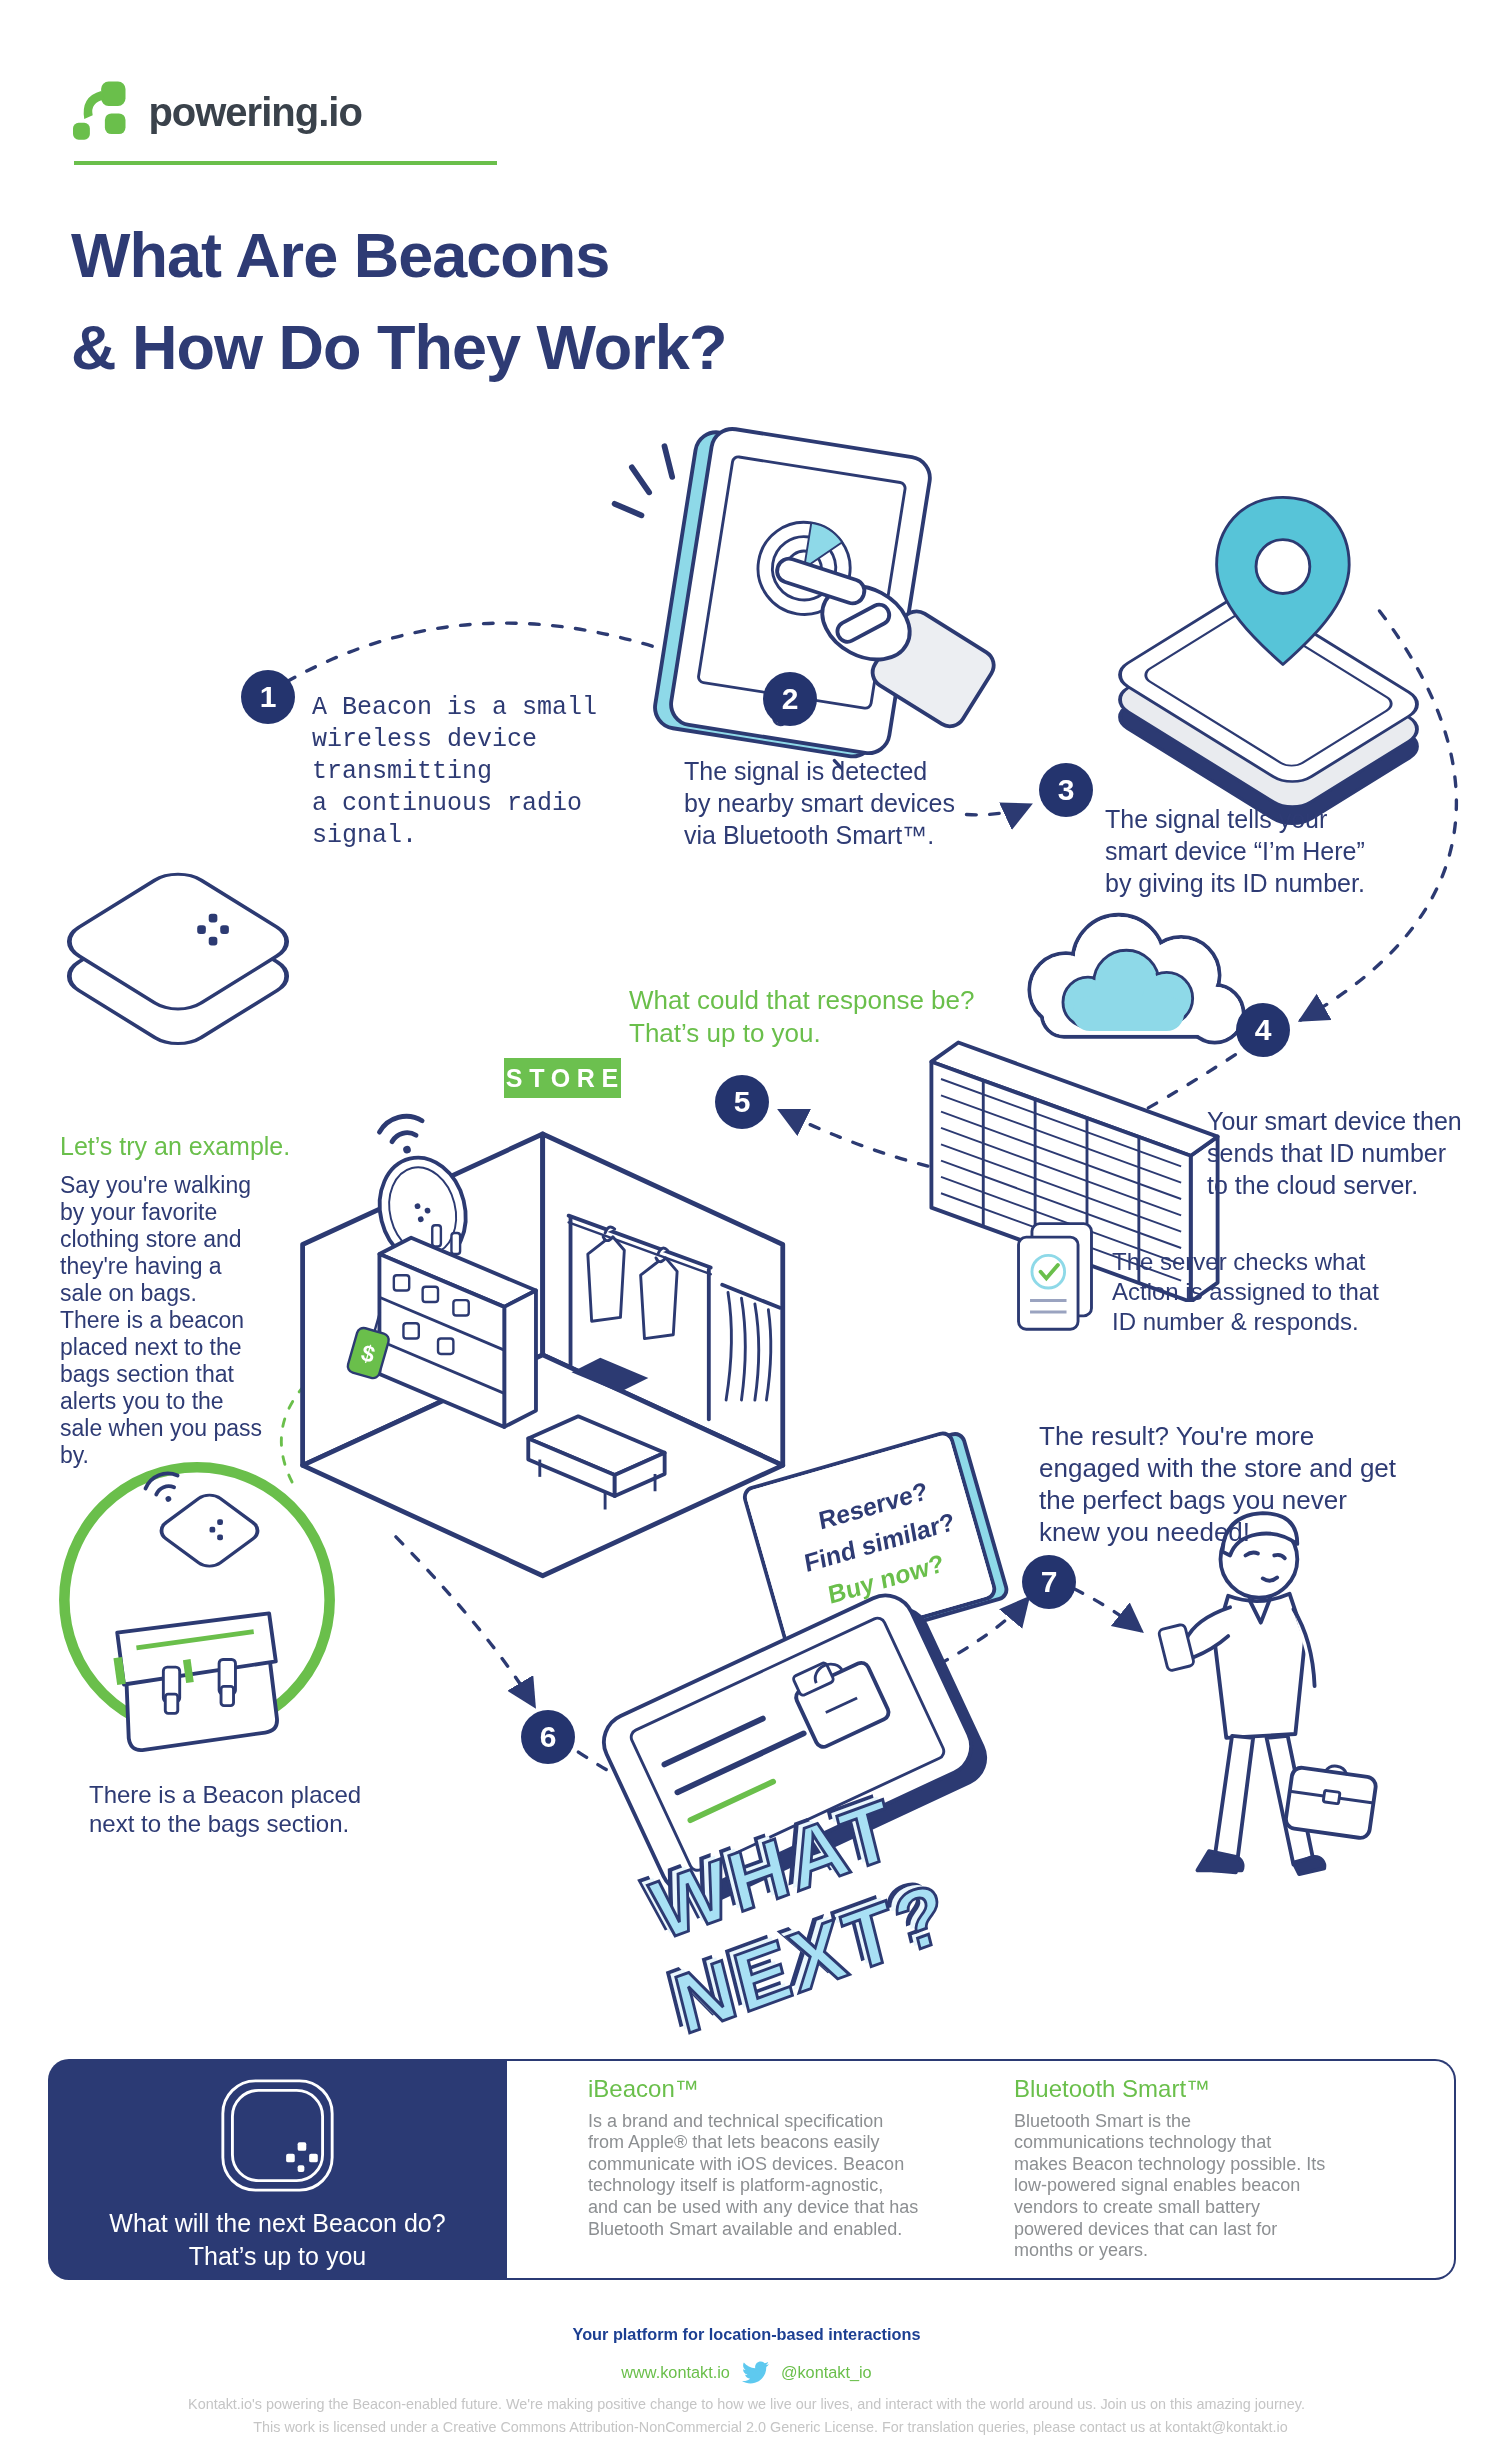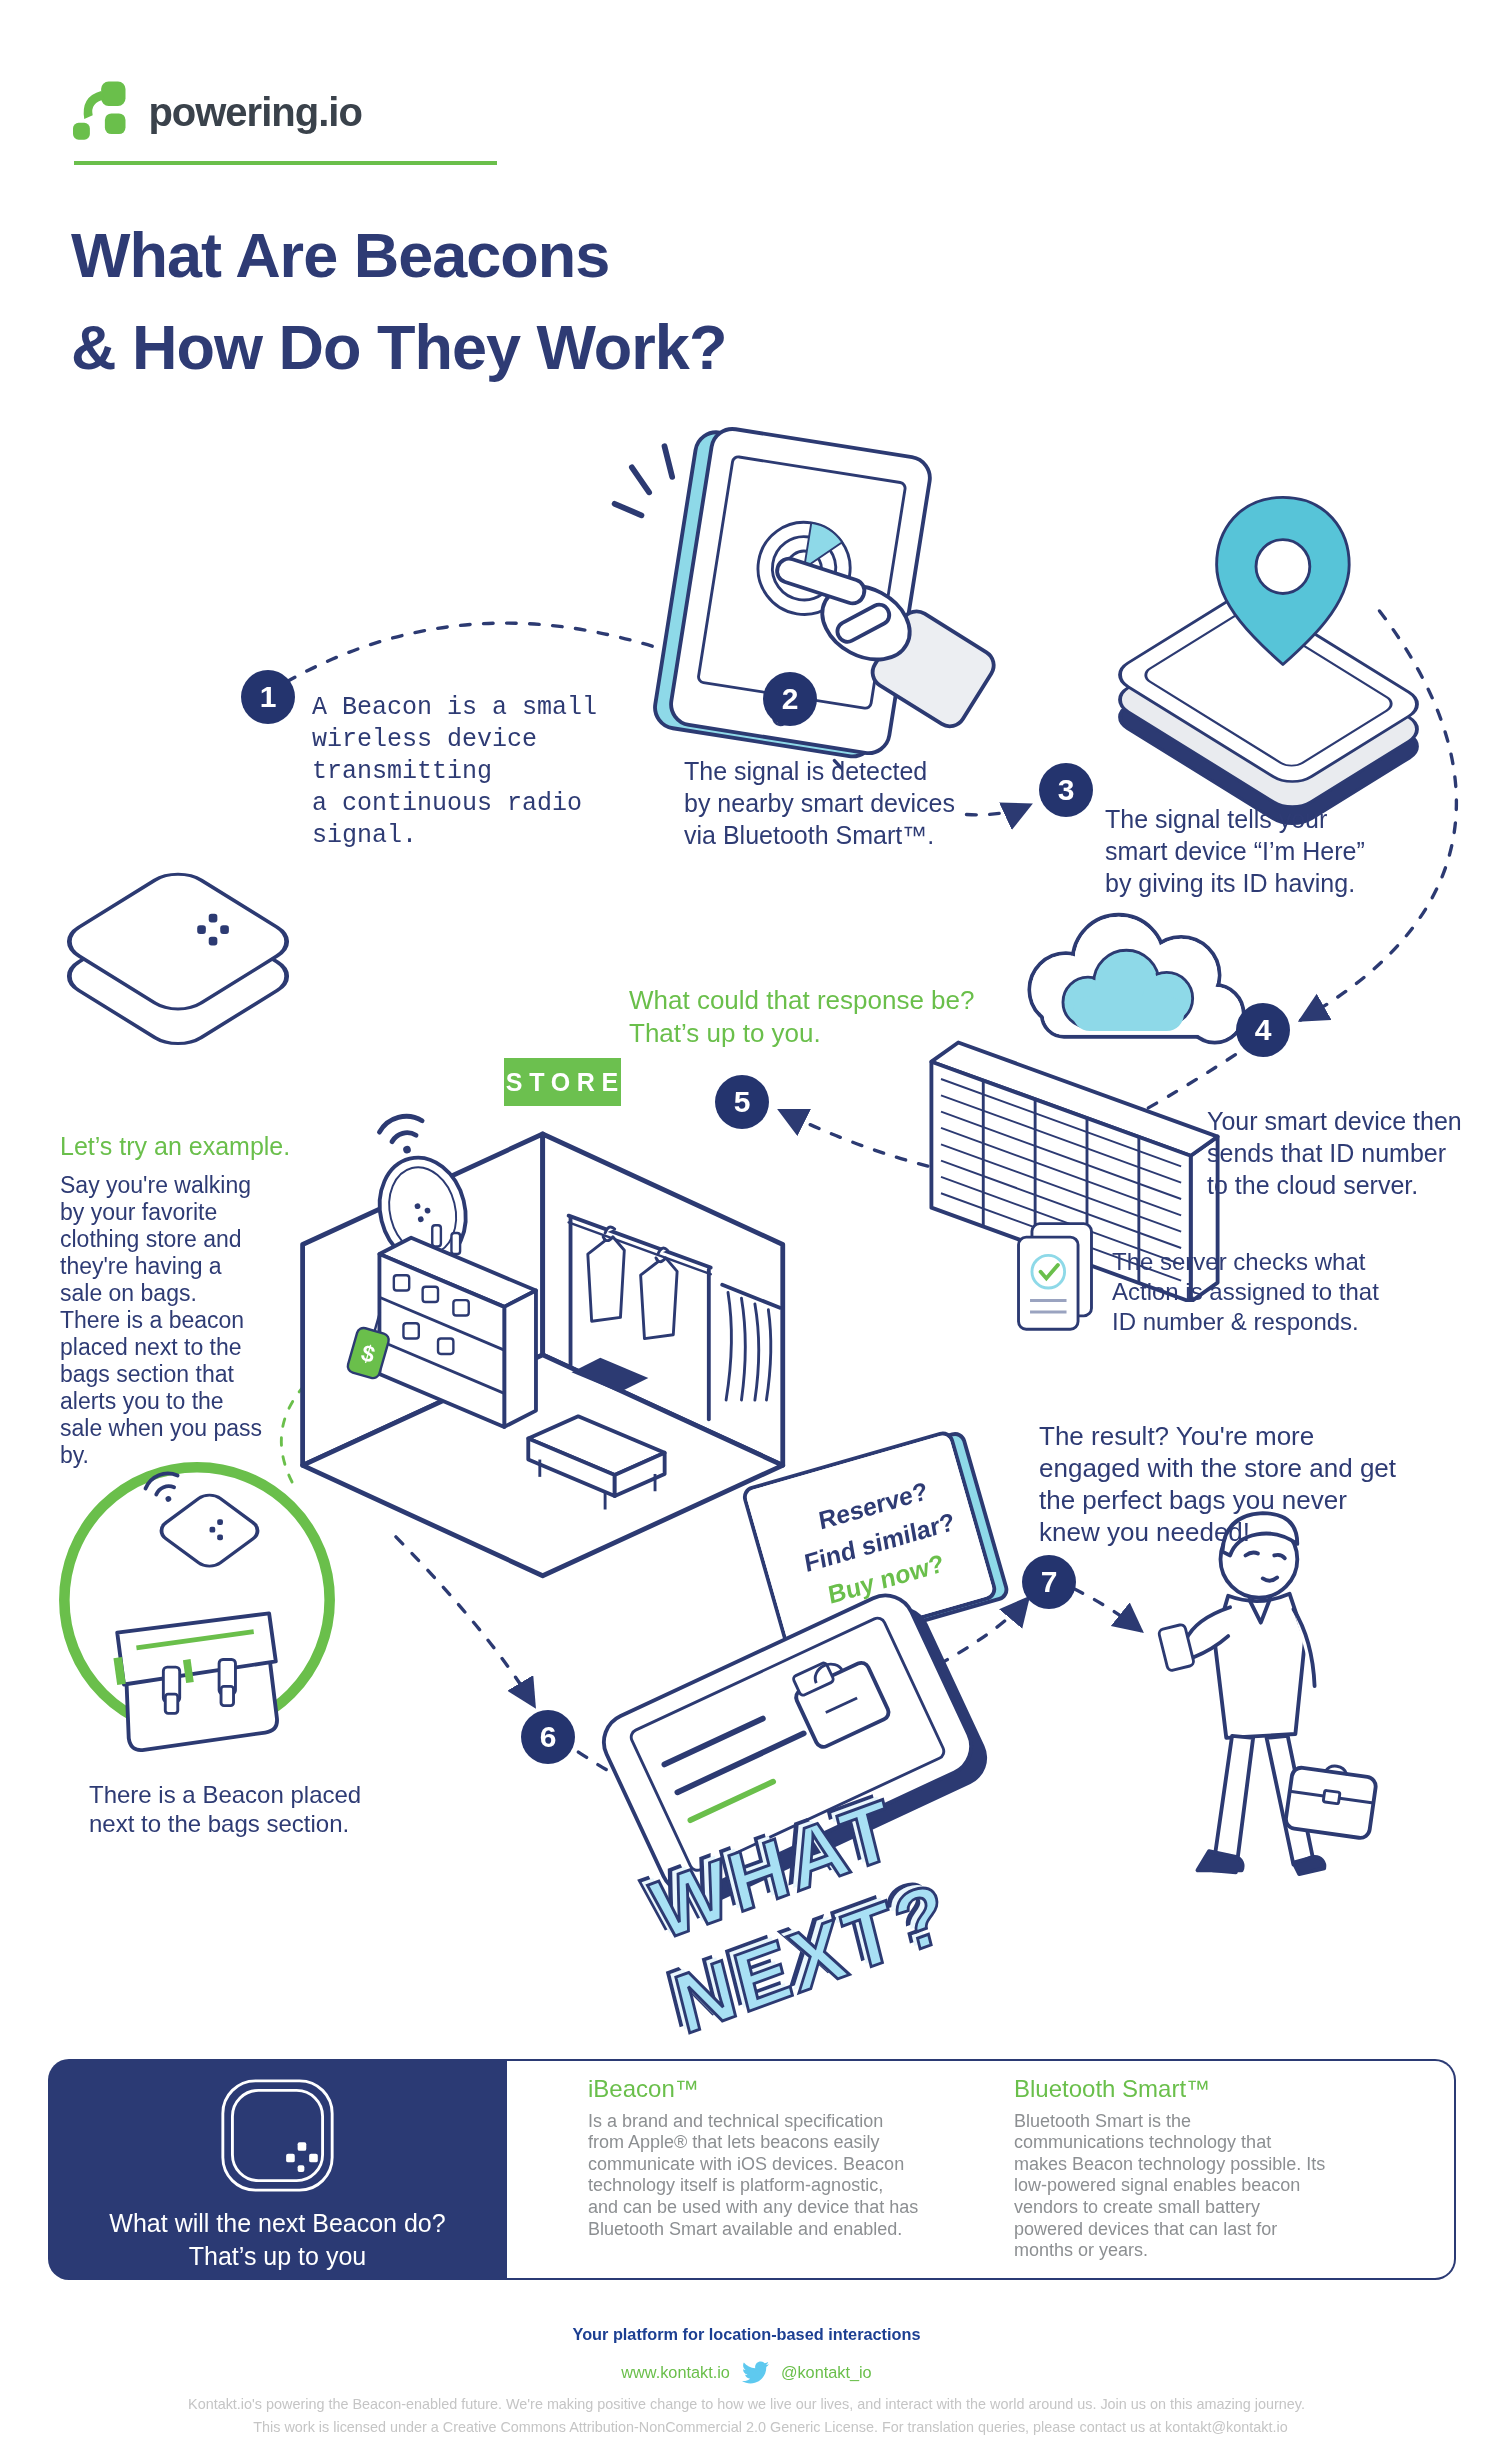--- a/index.html
+++ b/index.html
@@ -14,21 +14,21 @@
   .logo-text{font-size:40px;font-weight:700;color:#3a424b;letter-spacing:-1px;}
   .logo-rule{left:74px;top:161px;width:423px;height:3.8px;background:#6abf4b;}
   .title{left:71px;top:209px;font-size:63px;line-height:92px;font-weight:700;color:#2e3b74;letter-spacing:-1px;}
 
   
   .step-text{font-size:25px;line-height:32px;color:#2e3b74;}
   .badge{width:54px;height:54px;border-radius:50%;background:#24346e;color:#fff;
          font-size:30px;font-weight:700;display:flex;align-items:center;justify-content:center;z-index:4;}
 
   .green-note{color:#6abf4b;font-size:26px;line-height:33px;}
-  .store-sign{left:504px;top:1058px;width:117px;height:48px;background:#6cc04f;color:#fff;
+  .store-sign{left:504px;top:1058px;width:117px;height:40px;background:#6cc04f;color:#fff;
               font-size:25px;font-weight:700;letter-spacing:6.7px;display:flex;align-items:center;
               justify-content:center;padding-left:5.8px;box-sizing:border-box;z-index:4;}
   .example-head{left:60px;top:1132px;font-size:25px;color:#6abf4b;}
   .example-body{left:60px;top:1172px;width:259px;font-size:23px;line-height:27px;color:#2e3b74;}
   .result-note{left:1039px;top:1420px;width:403px;font-size:26px;line-height:32px;}
   .beacon-note{left:89px;top:1780px;width:288px;font-size:24px;line-height:29px;}
 
   .bubble-text{left:764px;top:1487px;width:231px;transform:rotate(-16deg) skewX(-6deg);
                text-align:center;font-size:25px;font-weight:700;line-height:37px;z-index:4;}
   .bubble-text .buy{color:#6abf4b;}
@@ -166,21 +166,21 @@
         <path d="M205,18 C160,18 136,52 136,88 C136,130 178,168 205,192 C232,168 274,130 274,88 C274,52 250,18 205,18 Z" fill="#57c4d8" stroke="#2c3a72" stroke-width="3"></path>
         <circle cx="205" cy="90" r="28" fill="#fff" stroke="#2c3a72" stroke-width="3"></circle>
       </g>
     </g>
   </svg>
   <div class="abs badge" style="left:1039px;top:763px;">
       <span>3</span>
     </div>
   <div class="abs step-text ml z4" style="left:1105px;top:803px;width:327px;">The signal tells your
 smart device “I’m Here”
-by giving its ID having.</div>
+by giving its ID number.</div>
 
   <svg class="abs z2" style="left:917px;top:879px;" width="461" height="423" viewBox="0 0 480 440">
     <g transform="translate(60,0)">
       <g stroke="#2c3a72" stroke-width="4" fill="#fff">
         <circle cx="95" cy="115" r="38"></circle>
           <circle cx="150" cy="85" r="48"></circle>
         <circle cx="215" cy="100" r="40"></circle>
           <circle cx="250" cy="140" r="30"></circle>
         <rect x="70" y="118" width="200" height="46" rx="23"></rect>
       </g>

